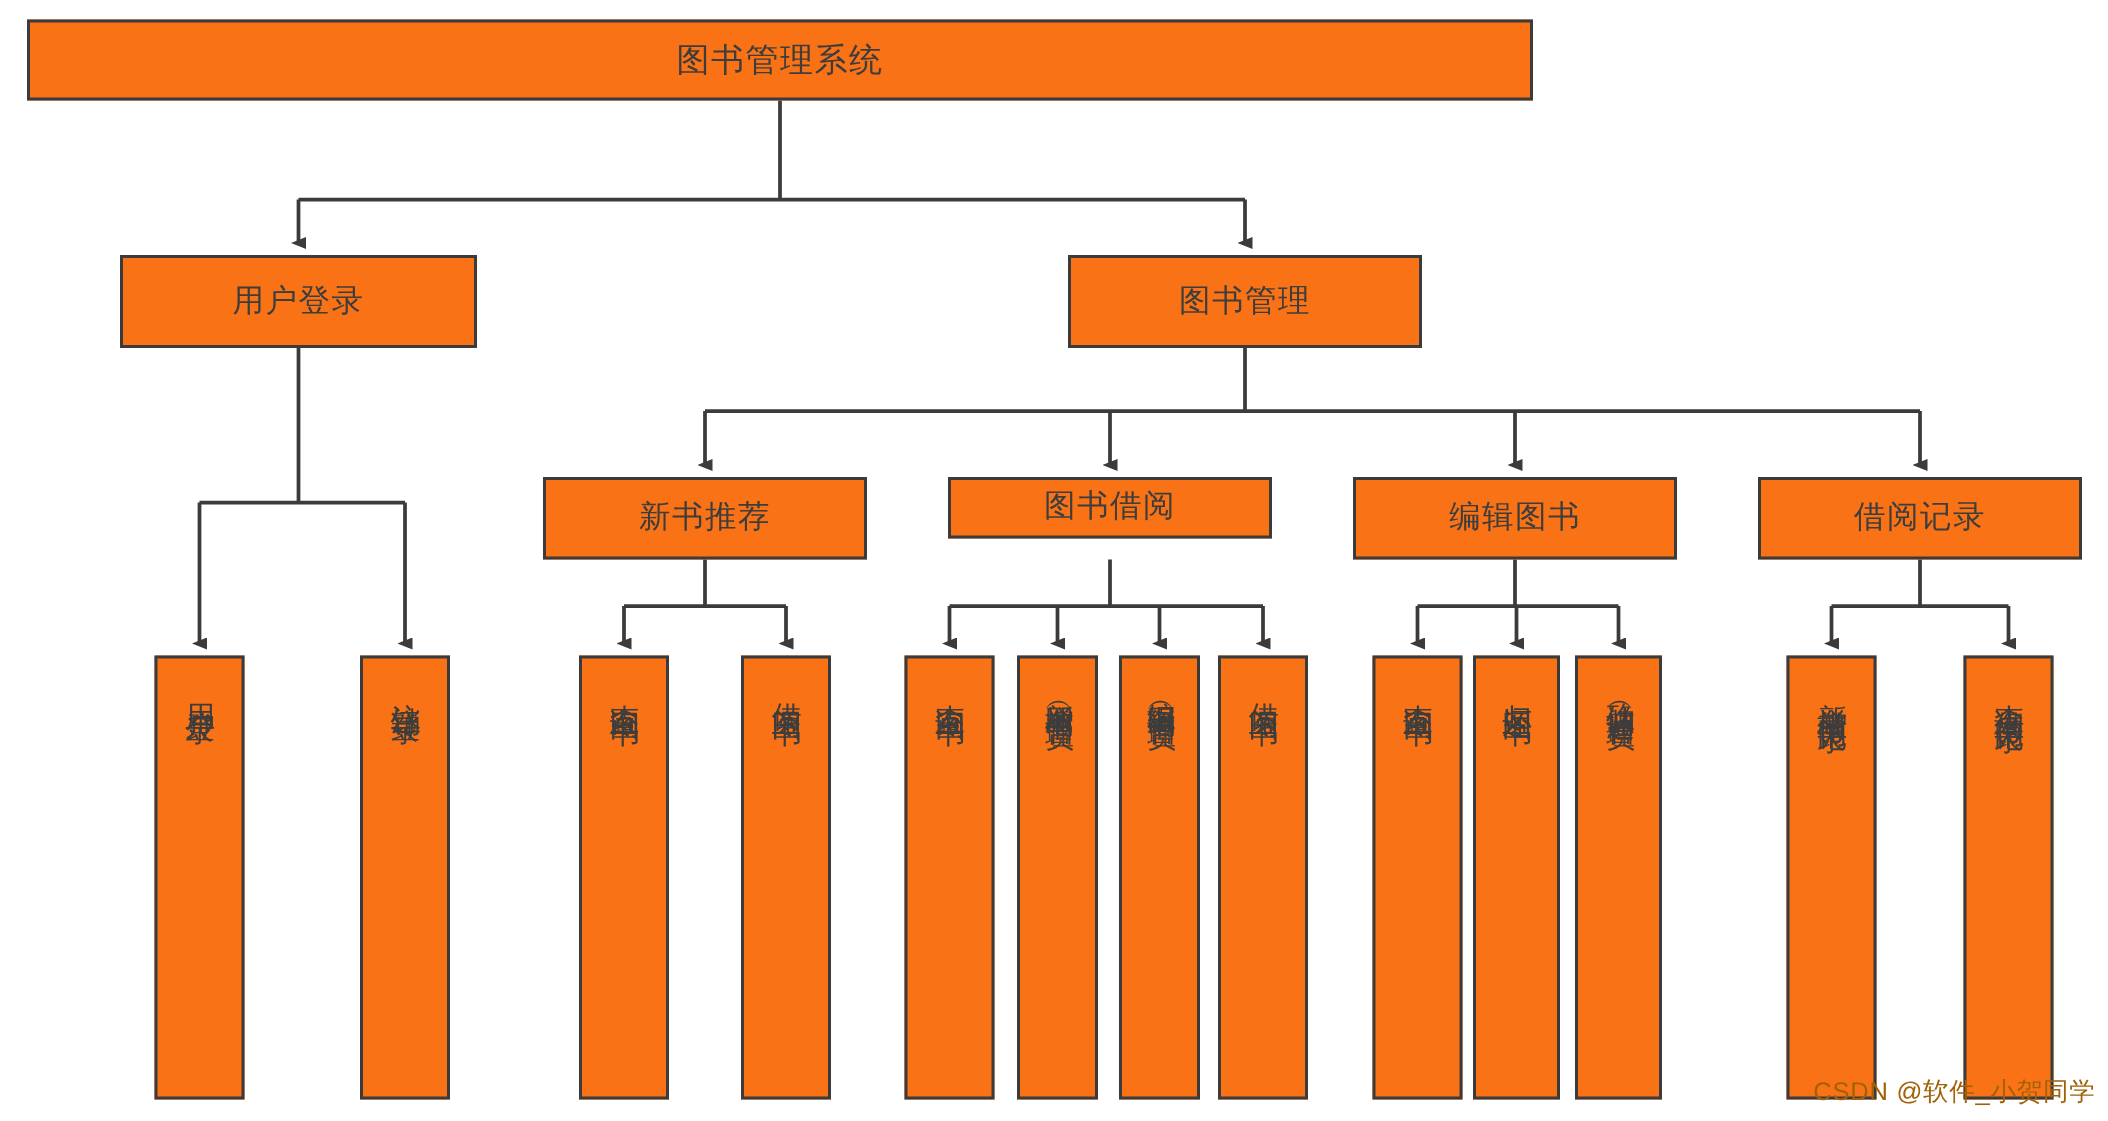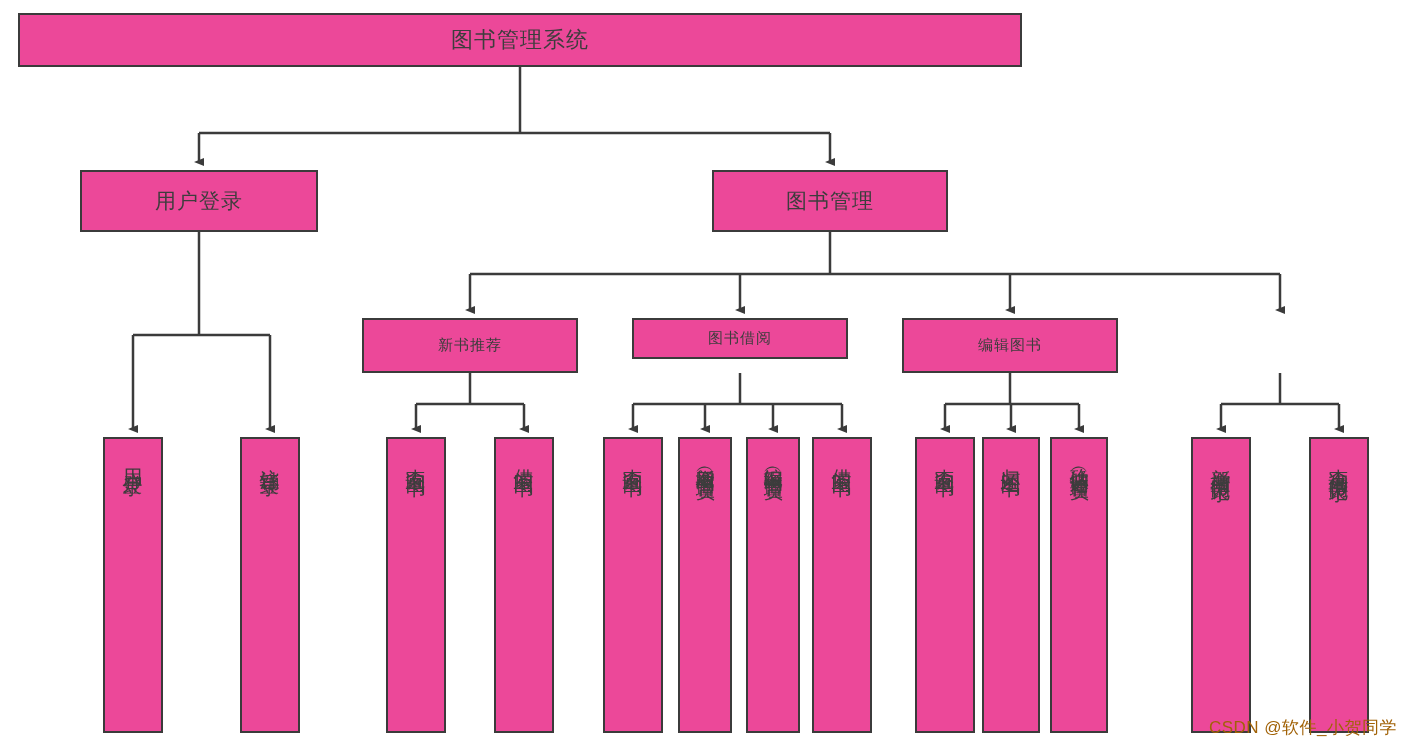--- a/index.html
+++ b/index.html
@@ -9,37 +9,37 @@
     font-family:"Liberation Sans","DejaVu Sans",sans-serif;
     overflow:hidden;
     position:relative;
   }
   #canvas{position:absolute;left:0;top:0;width:1405px;height:747px;}
   svg.wires{position:absolute;left:0;top:0;width:1405px;height:747px;pointer-events:none;}
 
   .node{
     position:absolute;
     box-sizing:border-box;
-    background:#ec4899;
+    background:#f97316;
     border:2.5px solid #3b3b3b;
     display:flex;
     align-items:center;
     justify-content:center;
     color:#3a3a3a;
   }
   .node .label{
     font-size:21px;
     letter-spacing:1px;
     line-height:1.25;
     white-space:nowrap;
     color:#3d3d3d;
   }
   .node.root .label{font-size:22px;}
   .node.lvl2 .label{font-size:21px;}
-  .node.lvl3 .label{font-size:15px;}
+  .node.lvl3 .label{font-size:21px;}
 
   
   .node.leaf{
     border-width:2.5px;
     align-items:flex-start;
     justify-content:center;
     padding-top:14px;
   }
   .node.leaf .label{
     writing-mode:vertical-rl;
@@ -130,20 +130,23 @@
 
   <div class="node lvl3" style="left:362px;top:318px;width:216px;height:55px;">
     <span class="label">新书推荐</span>
   </div>
   <div class="node lvl3" style="left:632px;top:318px;width:216px;height:41px;">
     <span class="label">图书借阅</span>
   </div>
   <div class="node lvl3" style="left:902px;top:318px;width:216px;height:55px;">
     <span class="label">编辑图书</span>
   </div>
+  <div class="node lvl3" style="left:1172px;top:318px;width:216px;height:55px;">
+    <span class="label">借阅记录</span>
+  </div>
 
   <div class="node leaf" style="left:103px;top:437px;width:60px;height:296px;">
     <span class="label">用户登录</span>
   </div>
   <div class="node leaf" style="left:240px;top:437px;width:60px;height:296px;">
     <span class="label">注销登录</span>
   </div>
 
   <div class="node leaf" style="left:386px;top:437px;width:60px;height:296px;">
     <span class="label">查询图书</span>

